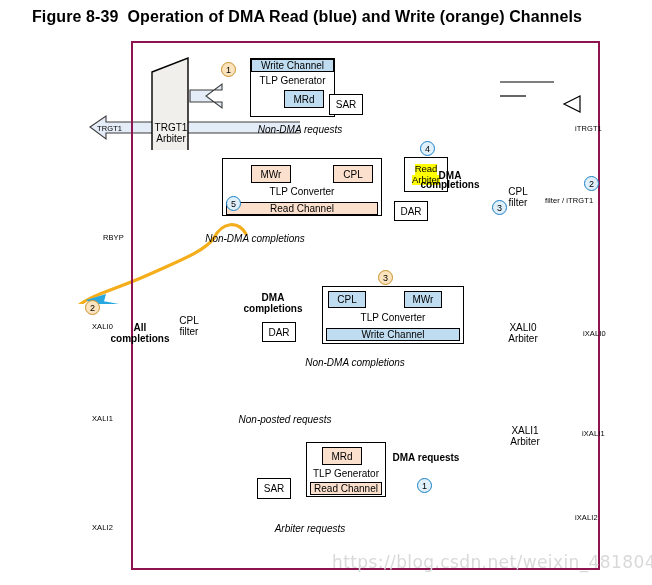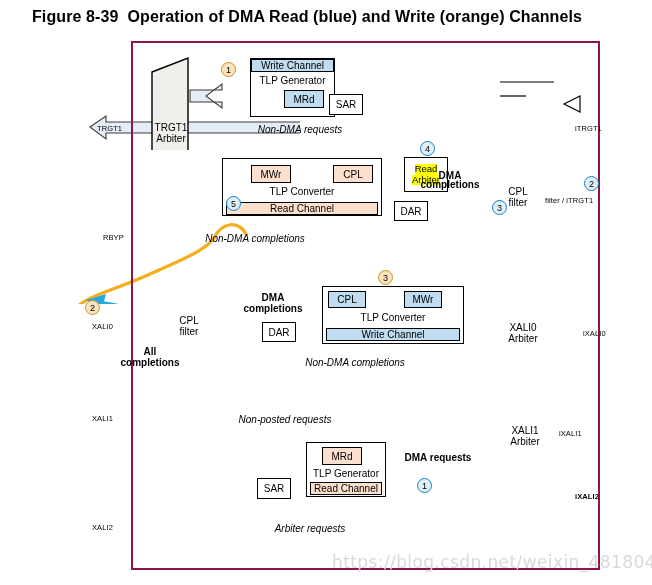--- a/index.html
+++ b/index.html
@@ -238,33 +238,33 @@
   <div class="lane-name" style="left:575px;top:124px;">iTRGT1</div>
 
   <div class="lane-name" style="left:103px;top:233px;">RBYP</div>
   <div class="lane-desc" style="left:160px;top:233px;width:190px;">Non-DMA completions</div>
 
   <div class="lane-name" style="left:545px;top:196px;">filter / iTRGT1</div>
 
   <div class="lane-desc nonitalic" style="left:412px;top:171px;width:76px;line-height:9px;">DMA completions</div>
 
   <div class="lane-name" style="left:92px;top:322px;">XALI0</div>
-  <div class="lane-desc nonitalic" style="left:120px;top:322px;width:60px;margin-top:24px;">All completions</div>
+  <div class="lane-desc nonitalic" style="left:110px;top:322px;width:60px;">All completions</div>
   <div class="lane-desc nonitalic" style="left:243px;top:292px;width:60px;">DMA completions</div>
   <div class="lane-desc" style="left:300px;top:357px;width:110px;">Non-DMA completions</div>
   <div class="lane-name" style="left:575px;top:329px;padding-left:8px;">iXALI0</div>
 
   <div class="lane-name" style="left:92px;top:414px;">XALI1</div>
   <div class="lane-desc" style="left:220px;top:414px;width:130px;">Non-posted requests</div>
-  <div class="lane-desc nonitalic" style="left:400px;top:452px;width:76px;">DMA requests</div>
-  <div class="lane-name" style="left:559px;top:429px;">iXALI1</div>
+  <div class="lane-desc nonitalic" style="left:388px;top:452px;width:76px;">DMA requests</div>
+  <div class="lane-name" style="left:582px;top:429px;">iXALI1</div>
 
   <div class="lane-name" style="left:92px;top:523px;">XALI2</div>
   <div class="lane-desc" style="left:245px;top:523px;width:130px;">Arbiter requests</div>
-  <div class="lane-name" style="left:575px;top:492px;font-weight:bold;">iXALI2</div>
+  <div class="lane-name" style="left:575px;top:513px;">iXALI2</div>
 
   
   <svg id="paths">
 
     <g fill="none" stroke="#f5ae1b" stroke-width="3.2" stroke-linecap="round">
       <path d="M214,84 C222,68 238,66 246,80"></path>
       <path d="M214,84 C204,98 176,108 150,120 C120,134 92,140 78,152
                C64,166 62,230 72,268 C80,296 96,312 130,314
                C170,318 196,300 232,290 C286,276 330,292 372,296
                C416,300 456,308 498,318"></path>

